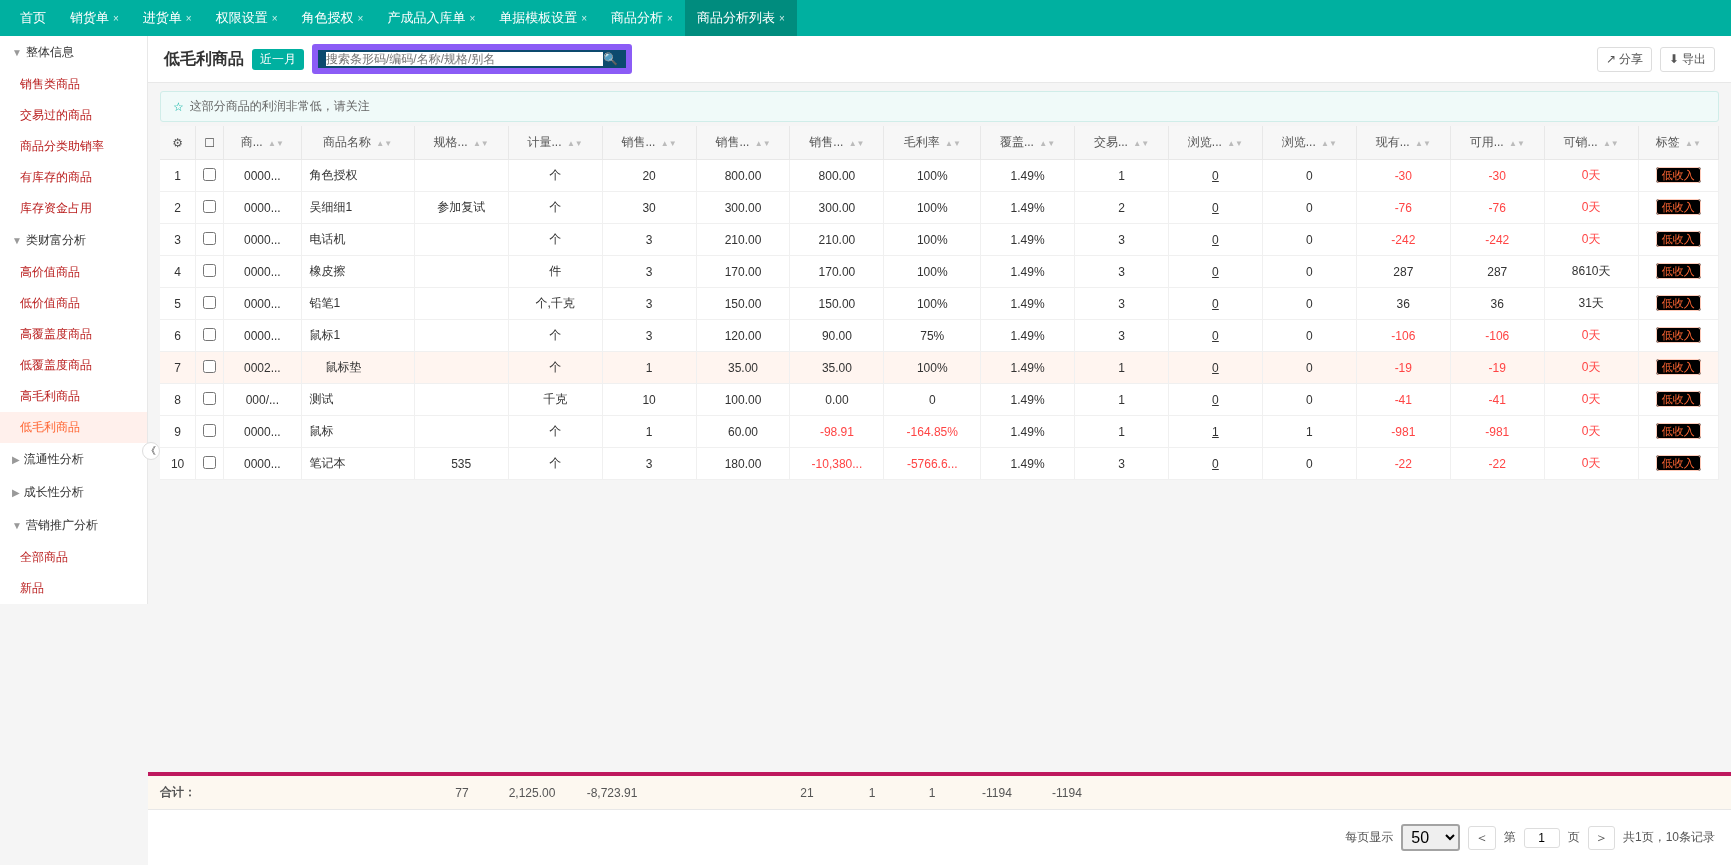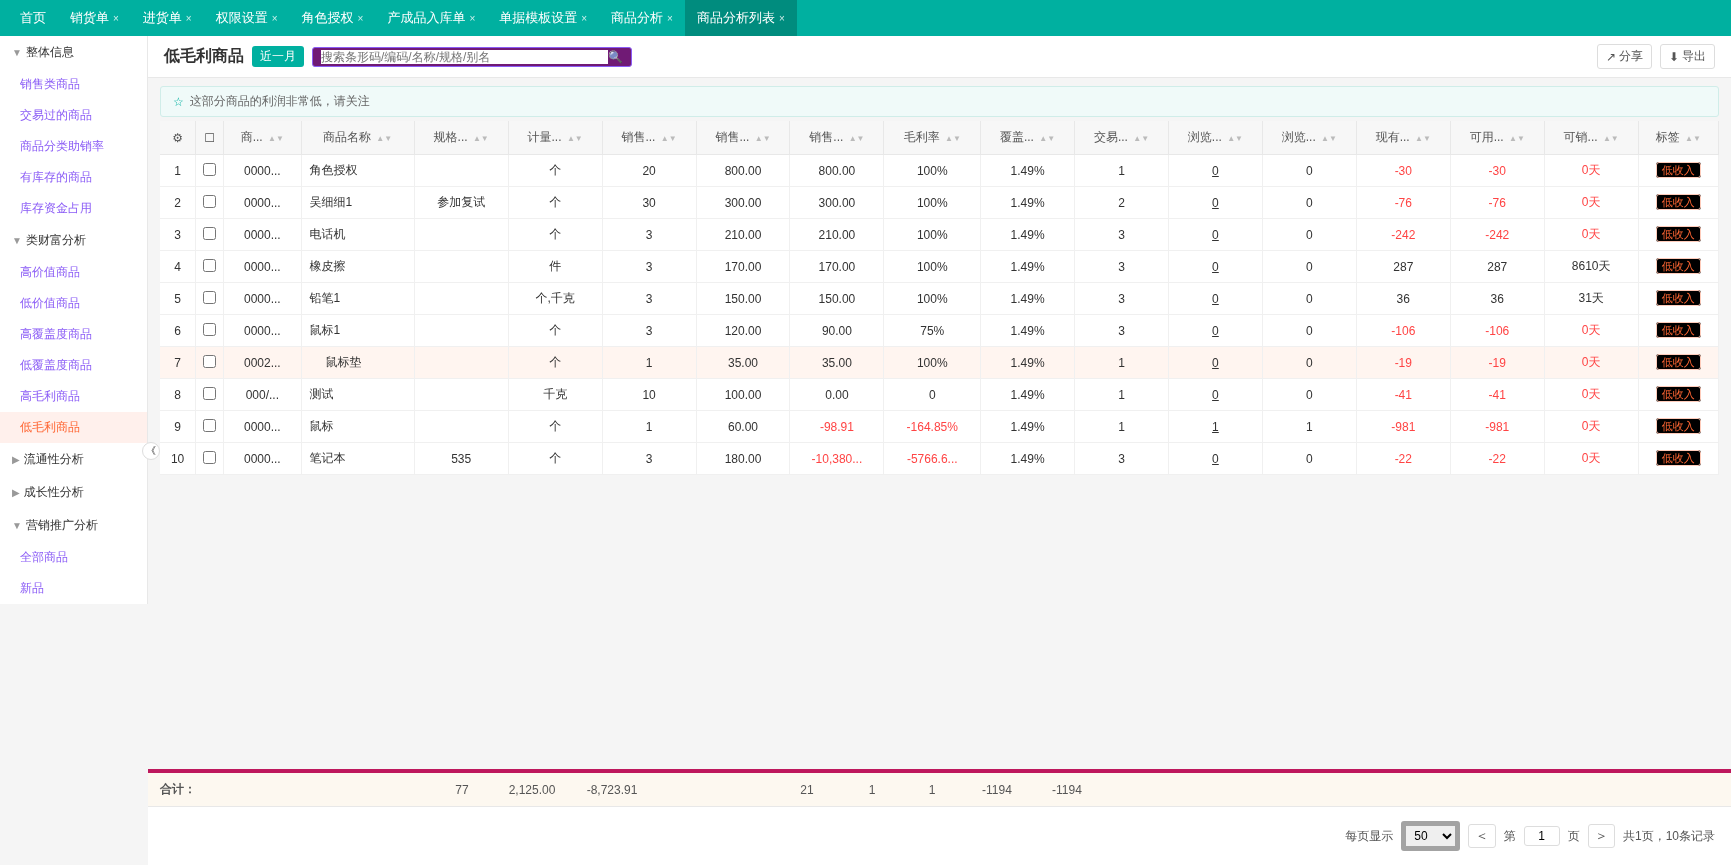--- a/index.html
+++ b/index.html
@@ -49,21 +49,21 @@
       align-items: center;
       padding: 8px 12px;
       color: #333;
       font-size: 12px;
       cursor: pointer;
       gap: 4px;
     }
     .sidebar-group-header .arrow { font-size: 10px; color: #999; }
     .sidebar-item {
       padding: 7px 12px 7px 20px;
-      color: #8b5cf6;
+      color: #b91c1c;
       cursor: pointer;
       font-size: 12px;
     }
     .sidebar-item.active { background: #fff0ec; color: #ff6633; }
 
     
     .content {
       flex: 1;
       display: flex;
       flex-direction: column;
@@ -88,26 +88,26 @@
     .tag-btn {
       background: #00b0a0;
       color: white;
       border: none;
       border-radius: 3px;
       padding: 2px 8px;
       font-size: 12px;
       cursor: pointer;
     }
     .search-box {
-      border: 1px solid #8b5cf6;
+      border: 6px solid #8b5cf6;
       border-radius: 3px;
       display: flex;
       align-items: center;
       padding: 2px 8px;
-      background: #701a75;
+      background: #0c4a6e;
       flex: 1;
       max-width: 320px;
     }
     .search-box input {
       border: none;
       outline: none;
       font-size: 12px;
       width: 100%;
       color: #999;
     }
@@ -227,24 +227,24 @@
       align-items: center;
       justify-content: flex-end;
       padding: 14px 16px;
       background: white;
       border-top: 1px solid #e8e8e8;
       gap: 8px;
       font-size: 12px;
       color: #555;
     }
     .page-size-select {
-      border: 5px solid #a3a3a3;
+      border: 2px solid #a3a3a3;
       border-radius: 3px;
       padding: 2px 4px;
-      font-size: 12px;
+      font-size: 16px;
     }
     .page-btn {
       border: 1px solid #ddd;
       background: white;
       border-radius: 3px;
       padding: 2px 6px;
       cursor: pointer;
       color: #555;
     }
     .page-input {

